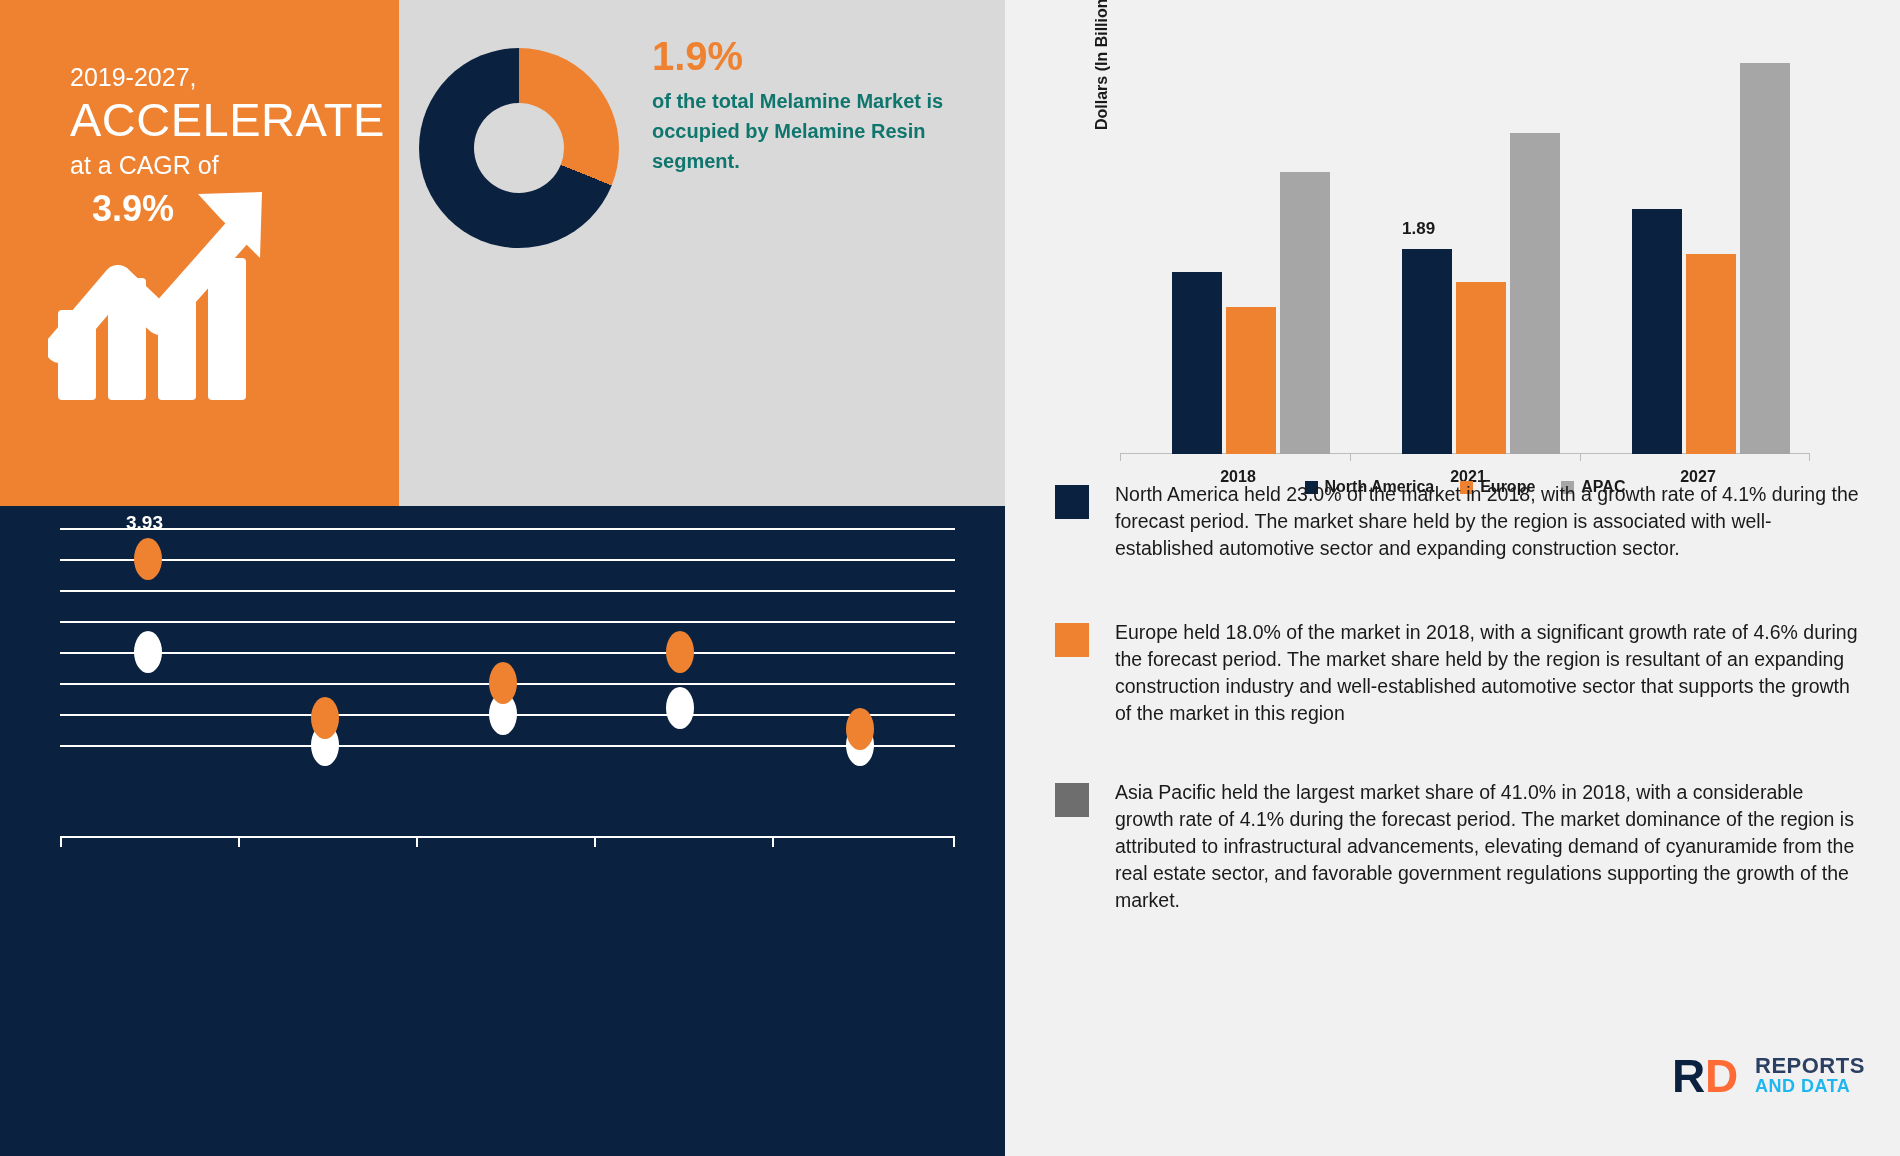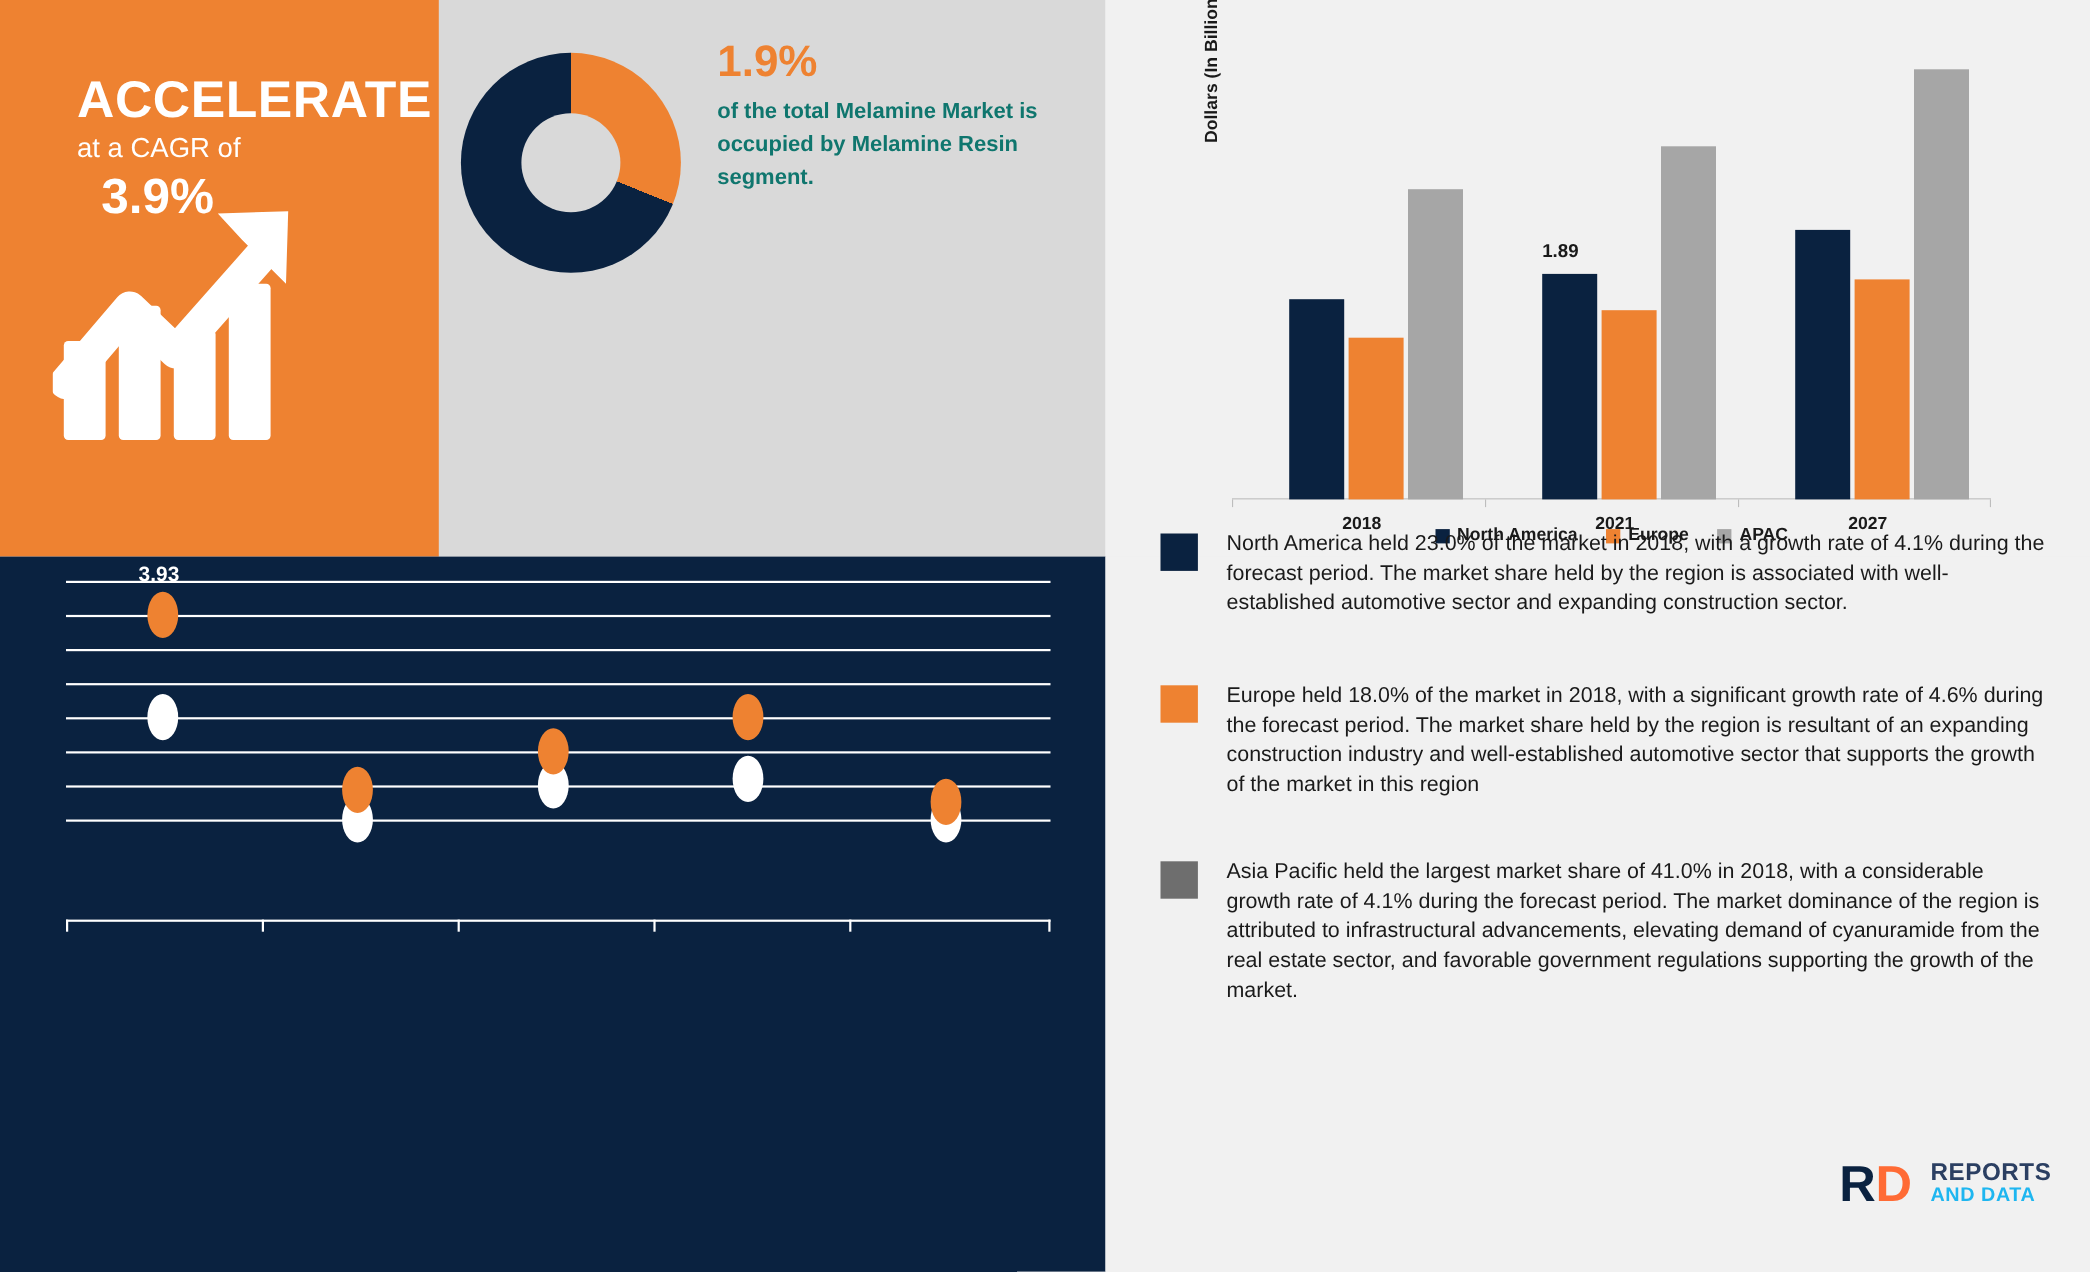--- a/index.html
+++ b/index.html
@@ -12,23 +12,23 @@
   .page{position:relative;width:1900px;height:1156px;}
 
   
   .panel-accel{
     position:absolute;left:0;top:0;width:399px;height:506px;
     background:#ee8231;overflow:hidden;
   }
   .accel-text{position:absolute;left:0;top:62px;width:399px;text-align:left;padding-left:70px;box-sizing:border-box;color:#fff;}
   .accel-l1{font-size:25px;line-height:30px;font-weight:400;}
   .accel-l2{font-size:25px;line-height:34px;font-weight:400;}
-  .accel-big{font-size:47px;line-height:56px;font-weight:bold;letter-spacing:.5px;}
+  .accel-big{font-size:47px;line-height:56px;font-weight:normal;letter-spacing:.5px;}
   .accel-l3{font-size:25px;line-height:34px;font-weight:400;}
-  .accel-pct{font-size:45px;line-height:54px;font-weight:bold;padding-left:22px;}
+  .accel-pct{font-size:36px;line-height:54px;font-weight:bold;padding-left:22px;}
   .accel-icon{position:absolute;left:48px;top:170px;width:250px;height:230px;}
 
   
   .panel-resin{
     position:absolute;left:399px;top:0;width:606px;height:506px;
     background:#d9d9d9;
   }
   .donut-wrap{position:absolute;left:20px;top:48px;width:225px;height:230px;}
   .donut{
     position:absolute;left:0;top:0;width:200px;height:200px;border-radius:50%;
@@ -104,20 +104,21 @@
   .logo-w1{font-size:22px;font-weight:bold;color:#2b3f62;letter-spacing:.5px;}
   .logo-w2{font-size:18px;font-weight:bold;color:#1eb6f0;letter-spacing:.5px;}
 </style>
 </head>
 <body>
 
 <div class="page">
 
   <div class="panel-accel">
     <div class="accel-text">
+      <div class="accel-l1">2019-2027,</div>
       <div class="accel-big">ACCELERATE</div>
       <div class="accel-l3">at a CAGR of</div>
       <div class="accel-pct">3.9%</div>
     </div>
     <div class="accel-icon">
       <svg viewBox="0 0 250 230" width="250" height="230" aria-hidden="true">
         <rect x="10" y="140" width="38" height="90" rx="4" fill="#fff"></rect>
         <rect x="60" y="108" width="38" height="122" rx="4" fill="#fff"></rect>
         <rect x="110" y="130" width="38" height="100" rx="4" fill="#fff"></rect>
         <rect x="160" y="88" width="38" height="142" rx="4" fill="#fff"></rect>

